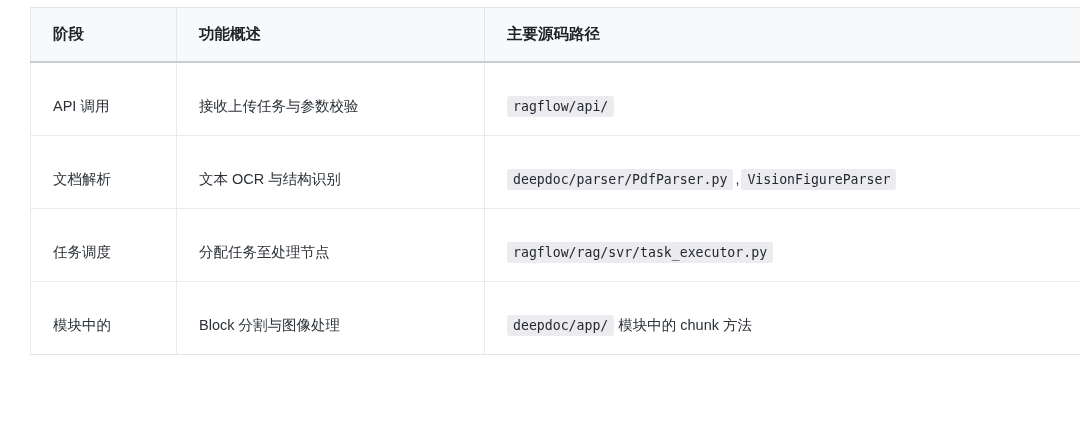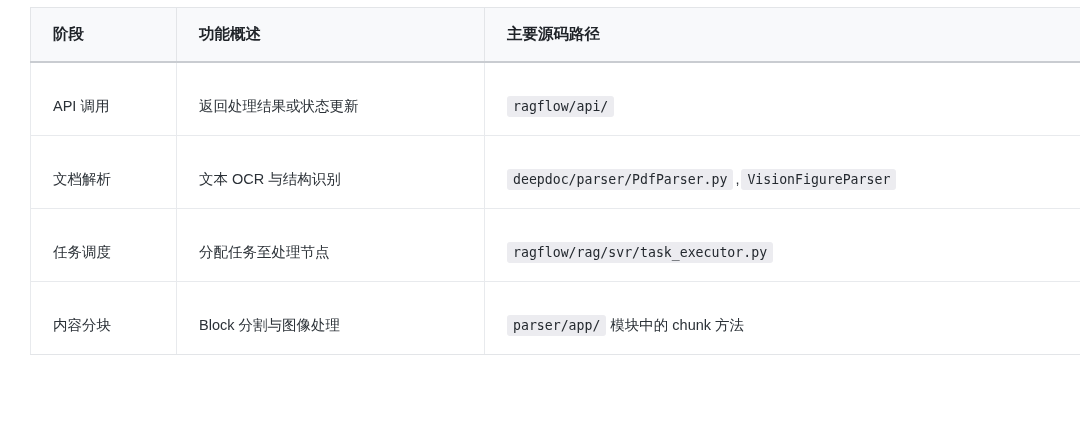--- a/index.html
+++ b/index.html
@@ -114,34 +114,34 @@
       <thead>
         <tr>
           <th>阶段</th>
           <th>功能概述</th>
           <th>主要源码路径</th>
         </tr>
       </thead>
       <tbody id="table-body">
           <tr>
             <td>API 调用</td>
-            <td>返回处理结果或状态更新</td>
+            <td>接收上传任务与参数校验</td>
             <td><code class="code-chip">ragflow/api/</code></td>
           </tr>
           <tr>
             <td>文档解析</td>
             <td>文本 OCR 与结构识别</td>
             <td><code class="code-chip">deepdoc/parser/PdfParser.py</code><span class="sep">,</span><code class="code-chip">VisionFigureParser</code></td>
           </tr>
           <tr>
             <td>任务调度</td>
             <td>分配任务至处理节点</td>
             <td><code class="code-chip">ragflow/rag/svr/task_executor.py</code></td>
           </tr>
           <tr>
-            <td>内容分块</td>
+            <td>模块中的</td>
             <td>Block 分割与图像处理</td>
-            <td><code class="code-chip">parser/app/</code><span class="after-chip">模块中的 chunk 方法</span></td>
+            <td><code class="code-chip">deepdoc/app/</code><span class="after-chip">模块中的 chunk 方法</span></td>
           </tr>
         </tbody>
     </table>
   </div>
 </div>
 
 </body></html>

